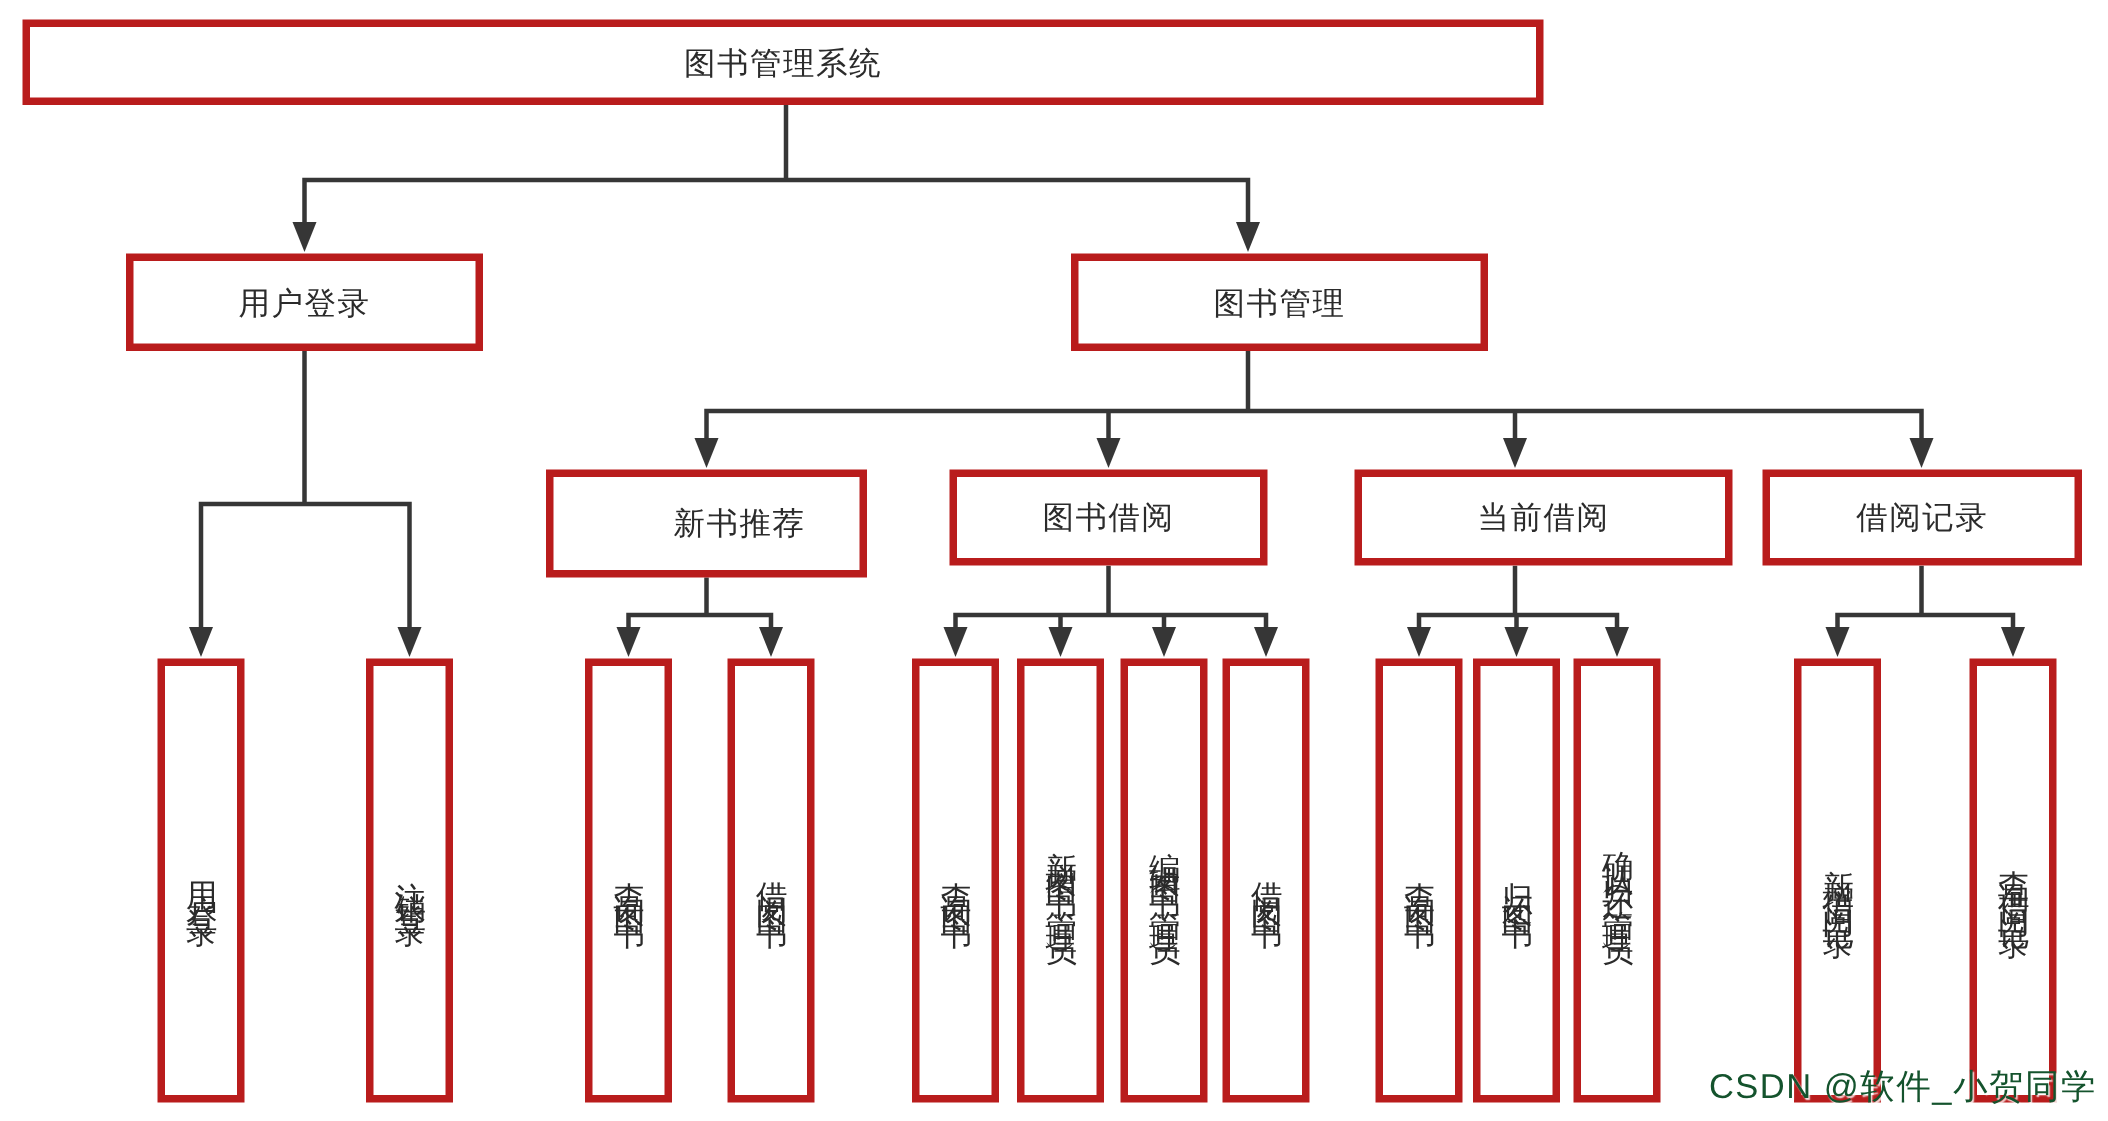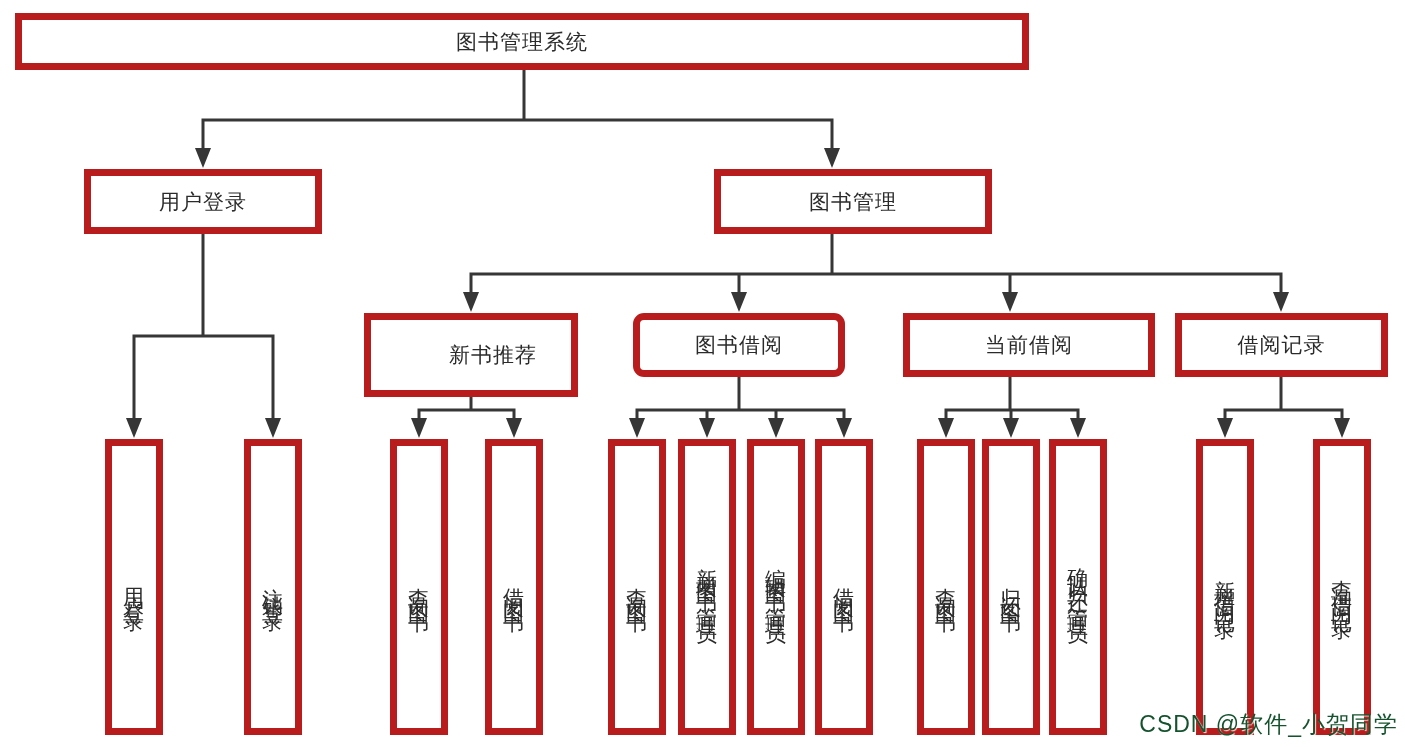--- a/index.html
+++ b/index.html
@@ -14,21 +14,21 @@
   }
   .connectors {
     position: absolute;
     left: 0; top: 0;
     width: 1405px; height: 747px;
     z-index: 1;
   }
   .node {
     position: absolute;
     box-sizing: border-box;
-    border: 7px solid #b91c1c;
+    border: 5px solid #b91c1c;
     background: #ffffff;
     display: flex;
     align-items: center;
     justify-content: center;
     z-index: 2;
   }
   .hbox {
     font-size: 21px;
     letter-spacing: 1px;
     white-space: nowrap;
@@ -125,24 +125,24 @@
     <span>图书管理系统</span>
   </div>
 
   <div class="node hbox" style="left:84px; top:169px; width:238px; height:65px;">
     <span>用户登录</span>
   </div>
   <div class="node hbox" style="left:714px; top:169px; width:278px; height:65px;">
     <span>图书管理</span>
   </div>
 
-  <div class="node hbox" style="left:364px; top:313px; width:214px; height:84px;padding-left:44px;">
+  <div class="node hbox" style="left:364px; top:313px; width:214px; height:72px;padding-left:44px;">
     <span>新书推荐</span>
   </div>
-  <div class="node hbox" style="left:633px; top:313px; width:212px; height:64px;border-radius:11px;">
+  <div class="node hbox" style="left:633px; top:313px; width:212px; height:64px;">
     <span>图书借阅</span>
   </div>
   <div class="node hbox" style="left:903px; top:313px; width:252px; height:64px;">
     <span>当前借阅</span>
   </div>
   <div class="node hbox" style="left:1175px; top:313px; width:213px; height:64px;">
     <span>借阅记录</span>
   </div>
 
   <div class="node vbox" style="left:105px; top:439px; width:58px; height:296px;">

